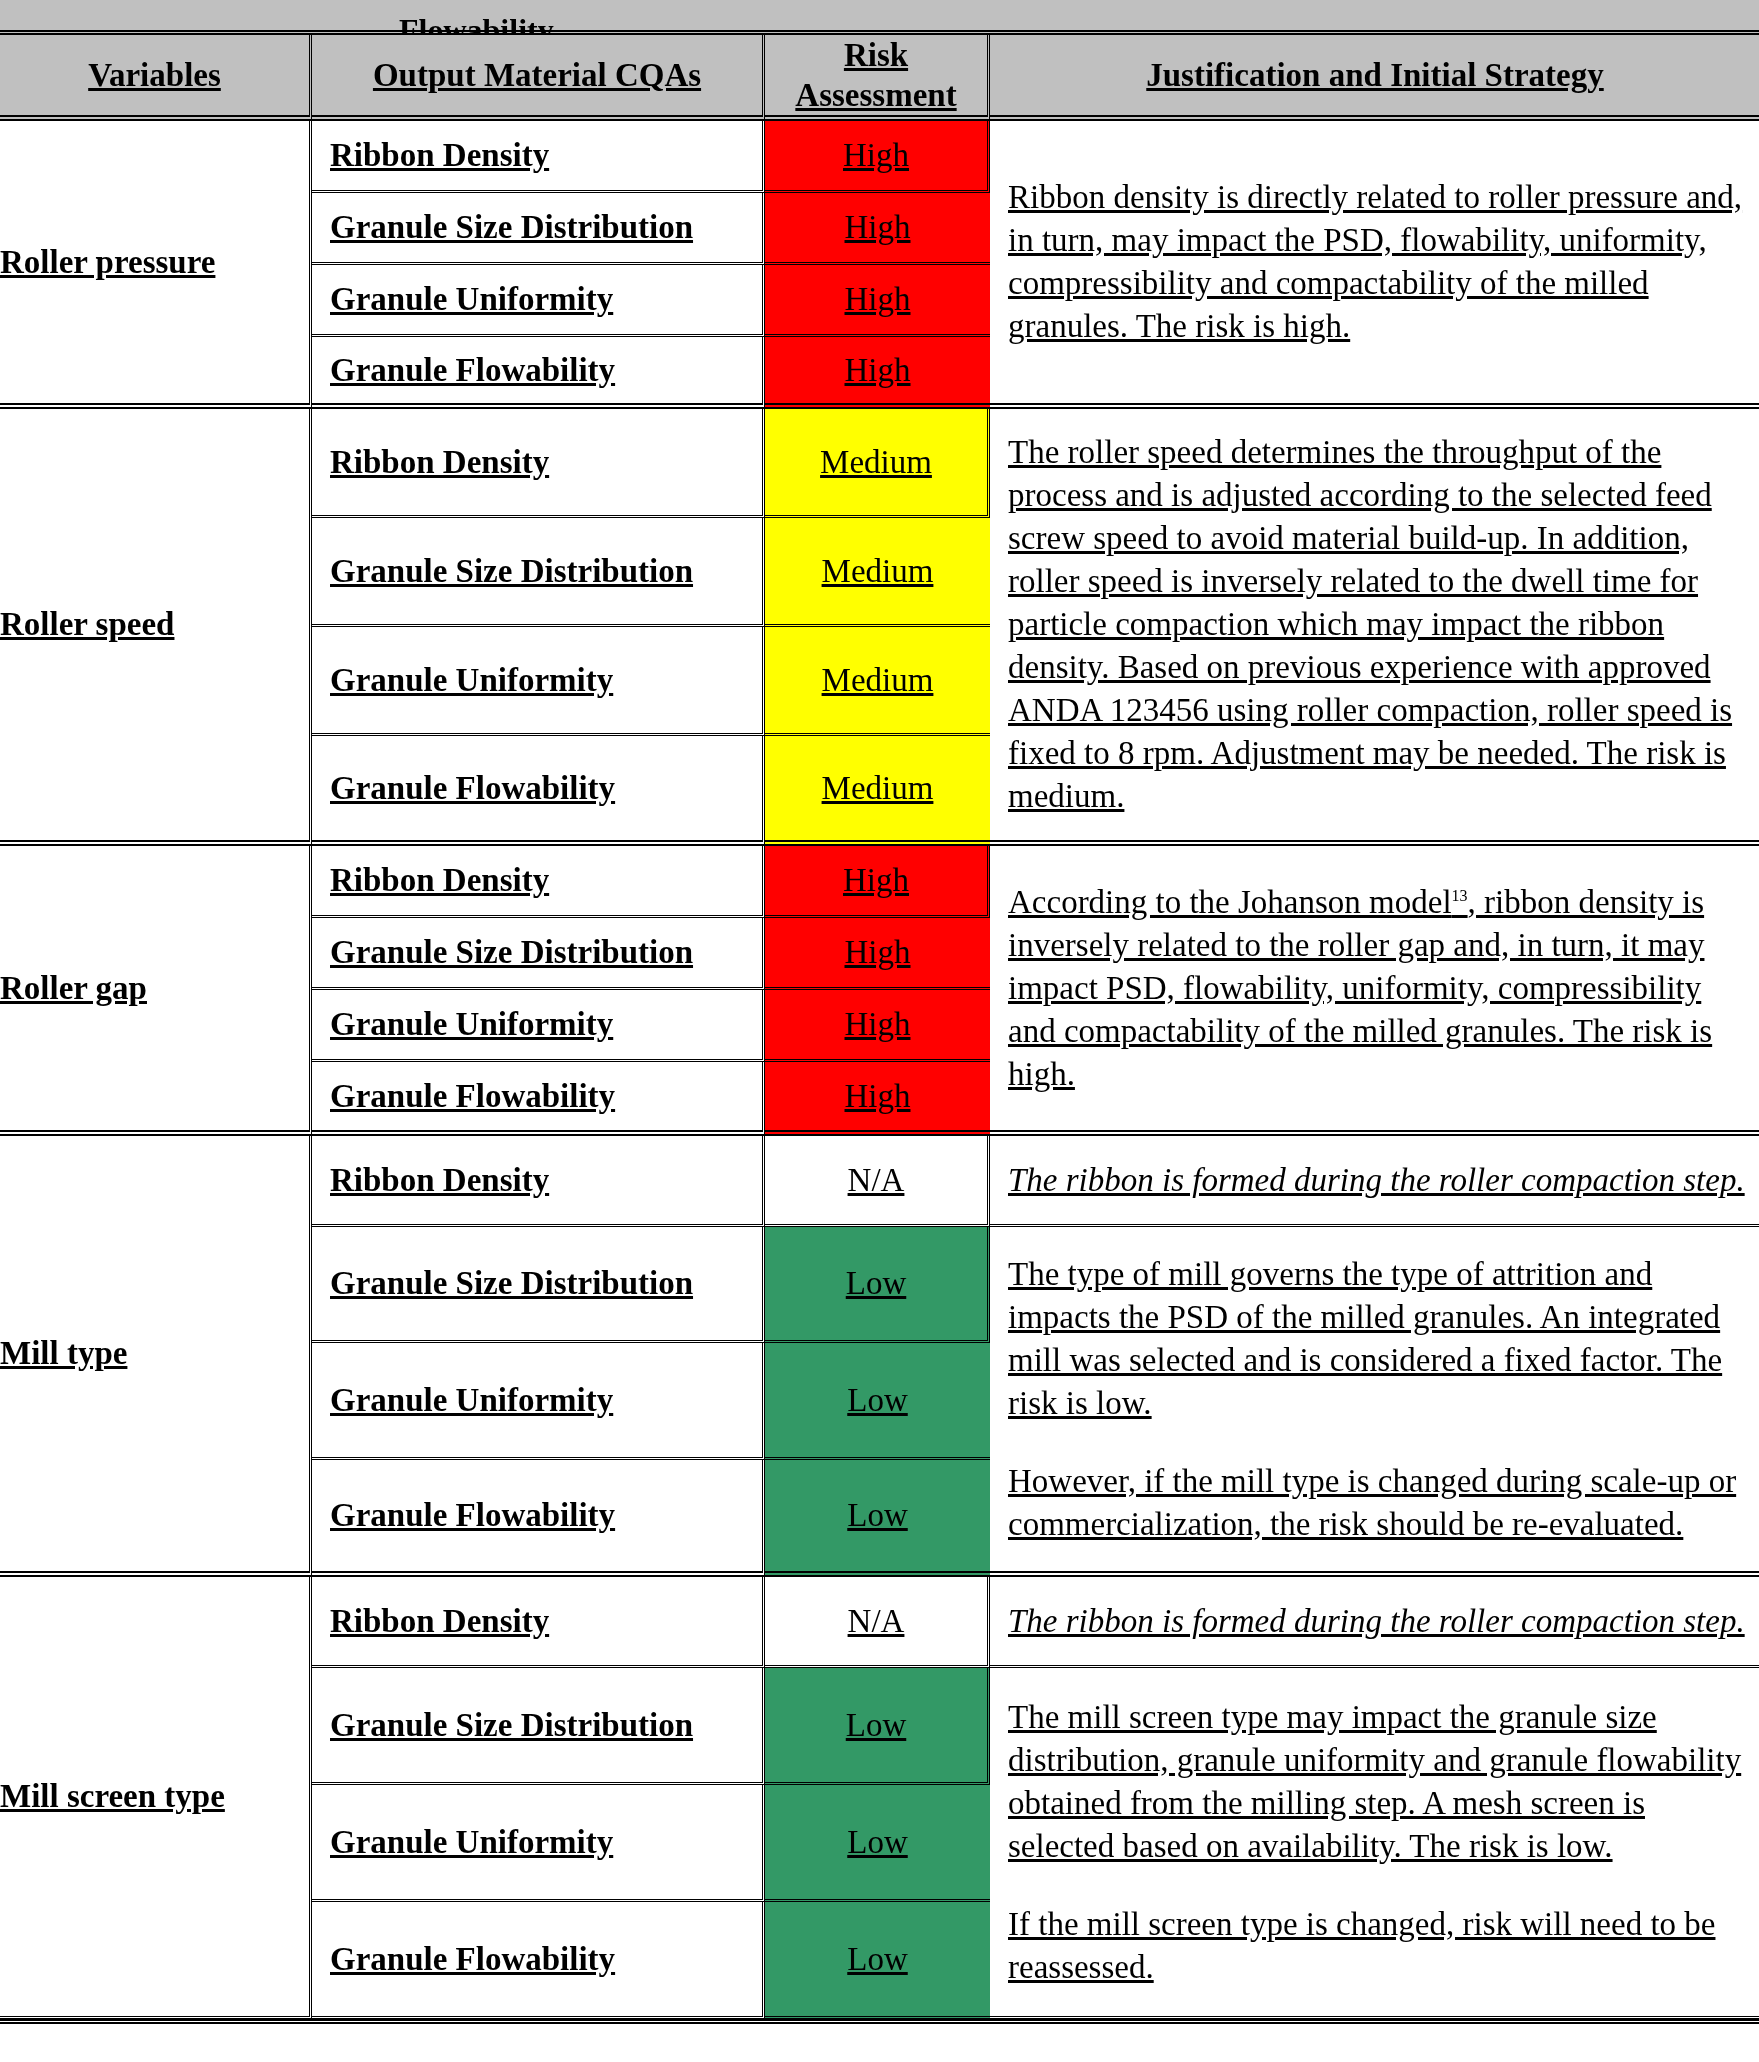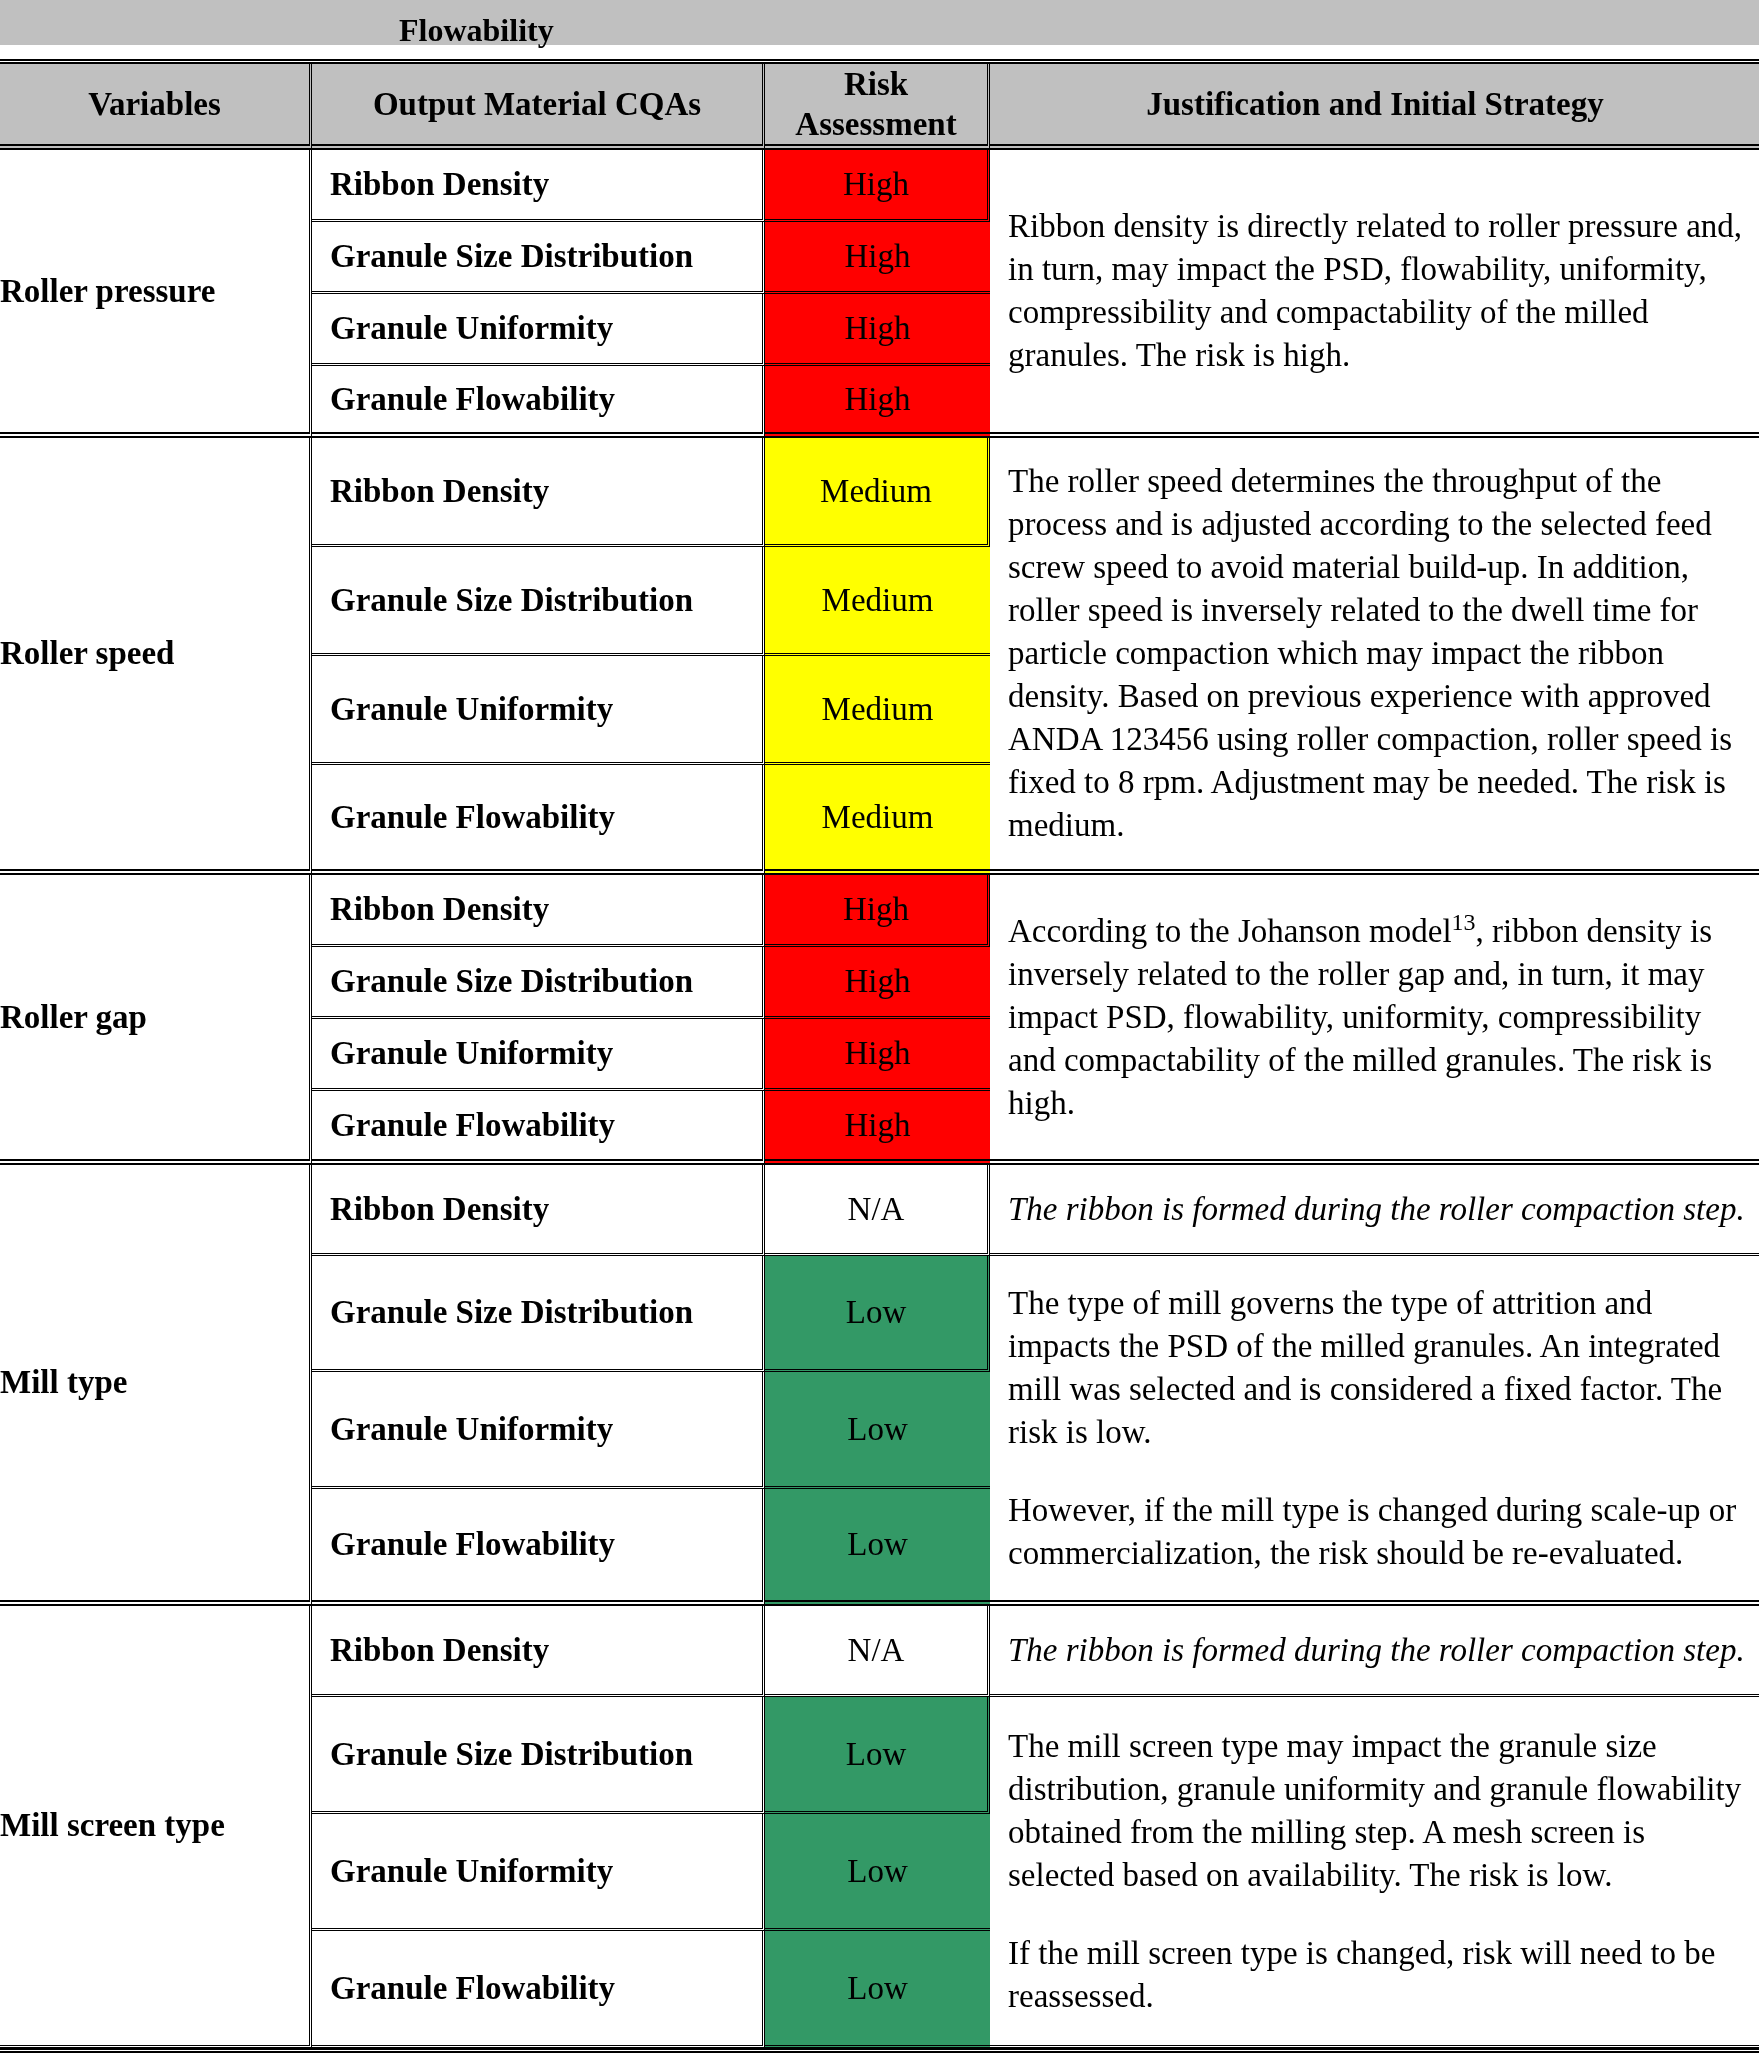--- a/index.html
+++ b/index.html
@@ -26,27 +26,28 @@
       position: absolute;
       left: 399px;
       top: 10px;
       font-weight: bold;
       font-size: 32px;
       line-height: 40px;
     }
     table.cqa {
       position: absolute;
       left: 0;
-      top: 59px;
+      top: 30px;
       width: 1760px;
       border-collapse: separate;
       border-spacing: 0;
       table-layout: fixed;
       border-top: 5.4px double #000;
       border-bottom: 5.4px double #000;
+      text-decoration: underline;
     }
     table.cqa col.c-var { width: 312px; }
     table.cqa col.c-cqa { width: 453px; }
     table.cqa col.c-risk { width: 225px; }
     table.cqa col.c-just { width: 770px; }
 
     table.cqa th {
       background: #c0c0c0;
       font-weight: bold;
       font-size: 33px;
@@ -101,21 +102,21 @@
     td.just-cell {
       padding: 0 10.8px 0 18px;
       text-align: left;
       vertical-align: middle;
       background: #fff;
     }
     td.just-cell.italic { font-style: italic; }
     td.just-cell .para { display: block; }
     td.just-cell .para + .para { margin-top: 35px; }
     sup.ref {
-      font-size: 24px;
+      font-size: 16px;
       line-height: 0;
       vertical-align: super;
       text-align: center;
     }
   </style>
 </head>
 <body>
 
 <div class="caption-band">
   <span class="caption-text">Flowability</span>

